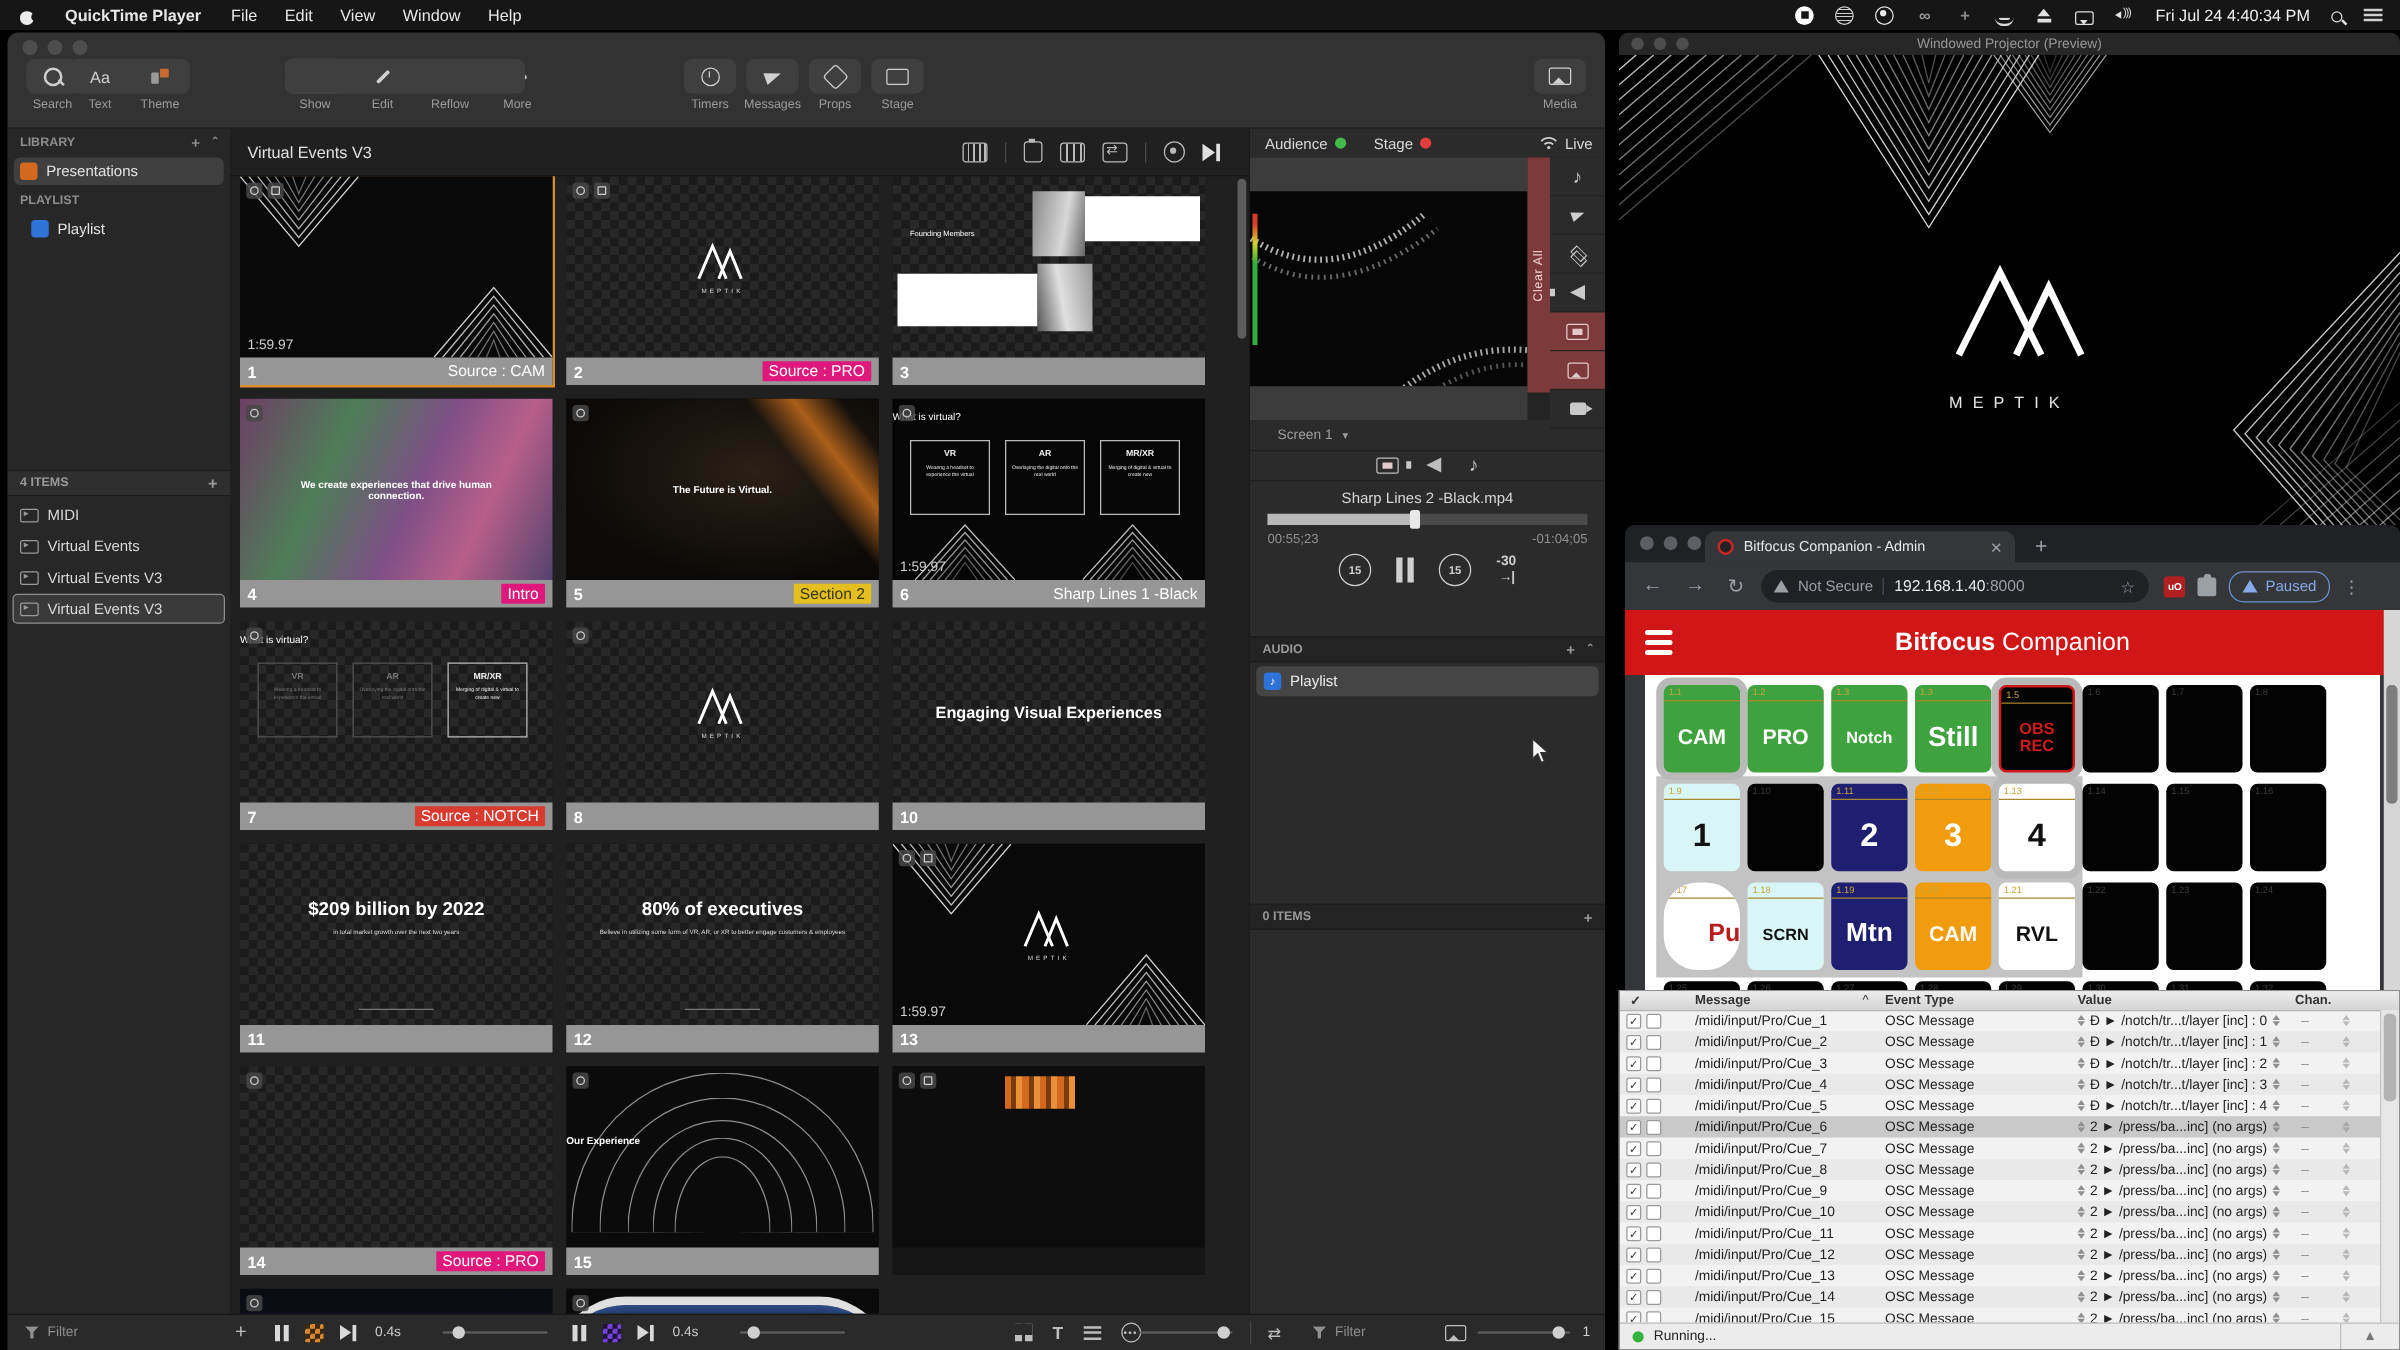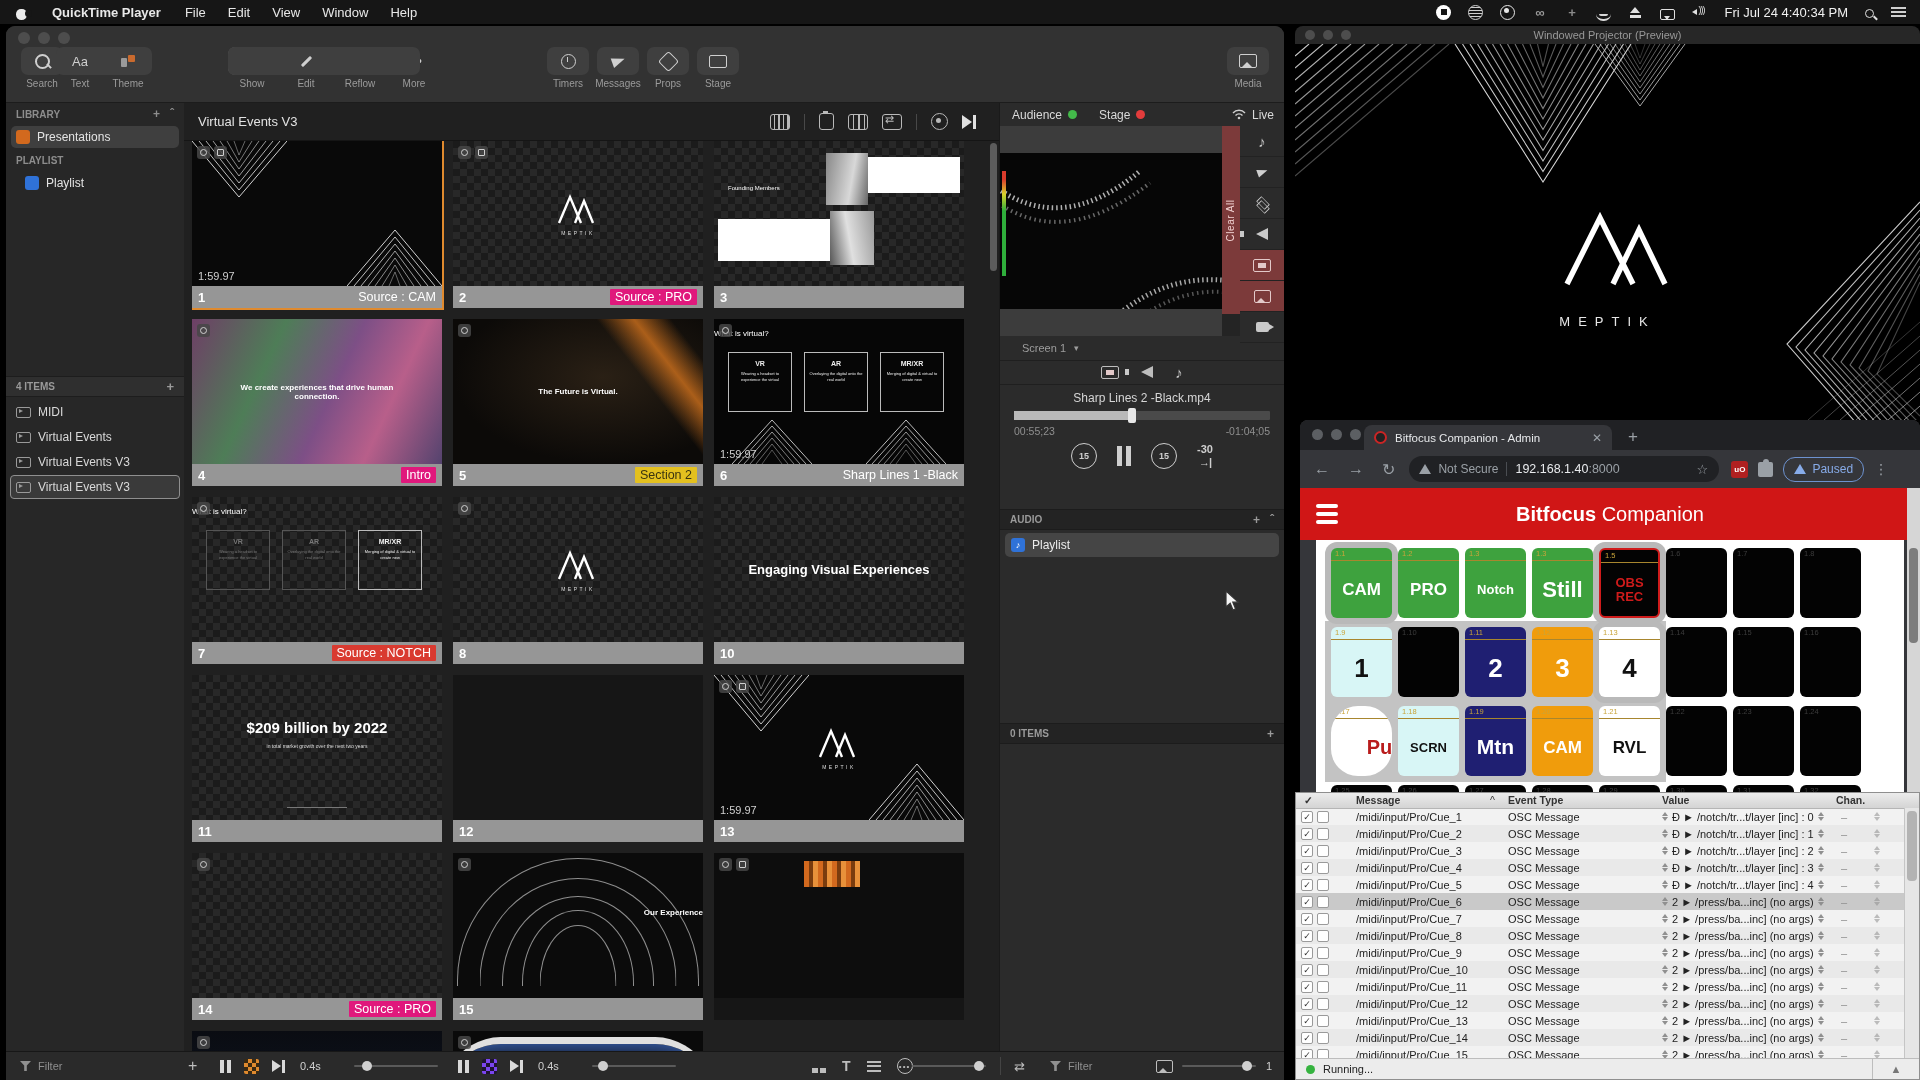--- a/index.html
+++ b/index.html
@@ -622,20 +622,27 @@
                 <div style="font-size: 15px; font-weight: bold;">$209 billion by 2022</div>
                 <div style="font-size: 5px; margin-top: 7px; color: rgb(221, 221, 221);">in total market growth over the next two years</div>
               </div>
               <div style="position: absolute; left: 38%; right: 38%; bottom: 12px; height: 1px; background: rgb(119, 119, 119);"></div>
             </div>
             <div class="tcap">
               <span class="tnum">11</span>
             </div>
           </div>
           <div class="tile">
+            <div class="timg checker">
+              <div style="position: absolute; left: 6%; right: 6%; top: 30%; text-align: center; color: rgb(255, 255, 255);">
+                <div style="font-size: 15px; font-weight: bold;">80% of executives</div>
+                <div style="font-size: 5px; margin-top: 7px; color: rgb(221, 221, 221);">Believe in utilizing some form of VR, AR, or XR to better engage customers &amp; employees</div>
+              </div>
+              <div style="position: absolute; left: 38%; right: 38%; bottom: 12px; height: 1px; background: rgb(119, 119, 119);"></div>
+            </div>
             <div class="tcap">
               <span class="tnum">12</span>
             </div>
           </div>
           <div class="tile">
             <div class="timg" style="background: rgb(9, 9, 9);">
               <svg width="95" height="62" style="position:absolute;left:0;top:0" viewBox="0 0 95 62">
                 <polyline points="0,0 47,56 95,0" fill="none" stroke="#e8e8e8" stroke-width="1" opacity="0.9"></polyline>
                 <polyline points="7,0 47,49 88,0" fill="none" stroke="#e8e8e8" stroke-width="1" opacity="0.8200000000000001"></polyline>
                 <polyline points="14,0 47,42 81,0" fill="none" stroke="#e8e8e8" stroke-width="1" opacity="0.74"></polyline>
@@ -680,21 +687,21 @@
               <span class="tlab chip chip-pink">Source : PRO</span>
             </div>
           </div>
           <div class="tile">
             <div class="timg" style="background: rgb(11, 11, 11);">
               <div class="arch" style="width: 96%; height: 88%; bottom: 8%;"></div>
               <div class="arch" style="width: 78%; height: 74%; bottom: 8%;"></div>
               <div class="arch" style="width: 60%; height: 62%; bottom: 8%;"></div>
               <div class="arch" style="width: 44%; height: 52%; bottom: 8%;"></div>
               <div class="arch" style="width: 30%; height: 42%; bottom: 8%;"></div>
-              <div style="position: absolute; left: 0px; right: 0px; top: 38%; text-align: right; color: rgb(255, 255, 255); font-size: 8px; font-weight: bold;">Our Experience</div>
+              <div style="position: absolute; left: 0px; right: 0px; top: 38%; text-align: left; color: rgb(255, 255, 255); font-size: 8px; font-weight: bold;">Our Experience</div>
             </div>
             <div class="badges">
               <span class="badge"></span>
             </div>
             <div class="tcap">
               <span class="tnum">15</span>
             </div>
           </div>
           <div class="tile">
             <div class="timg" style="background: rgb(13, 13, 13);">

